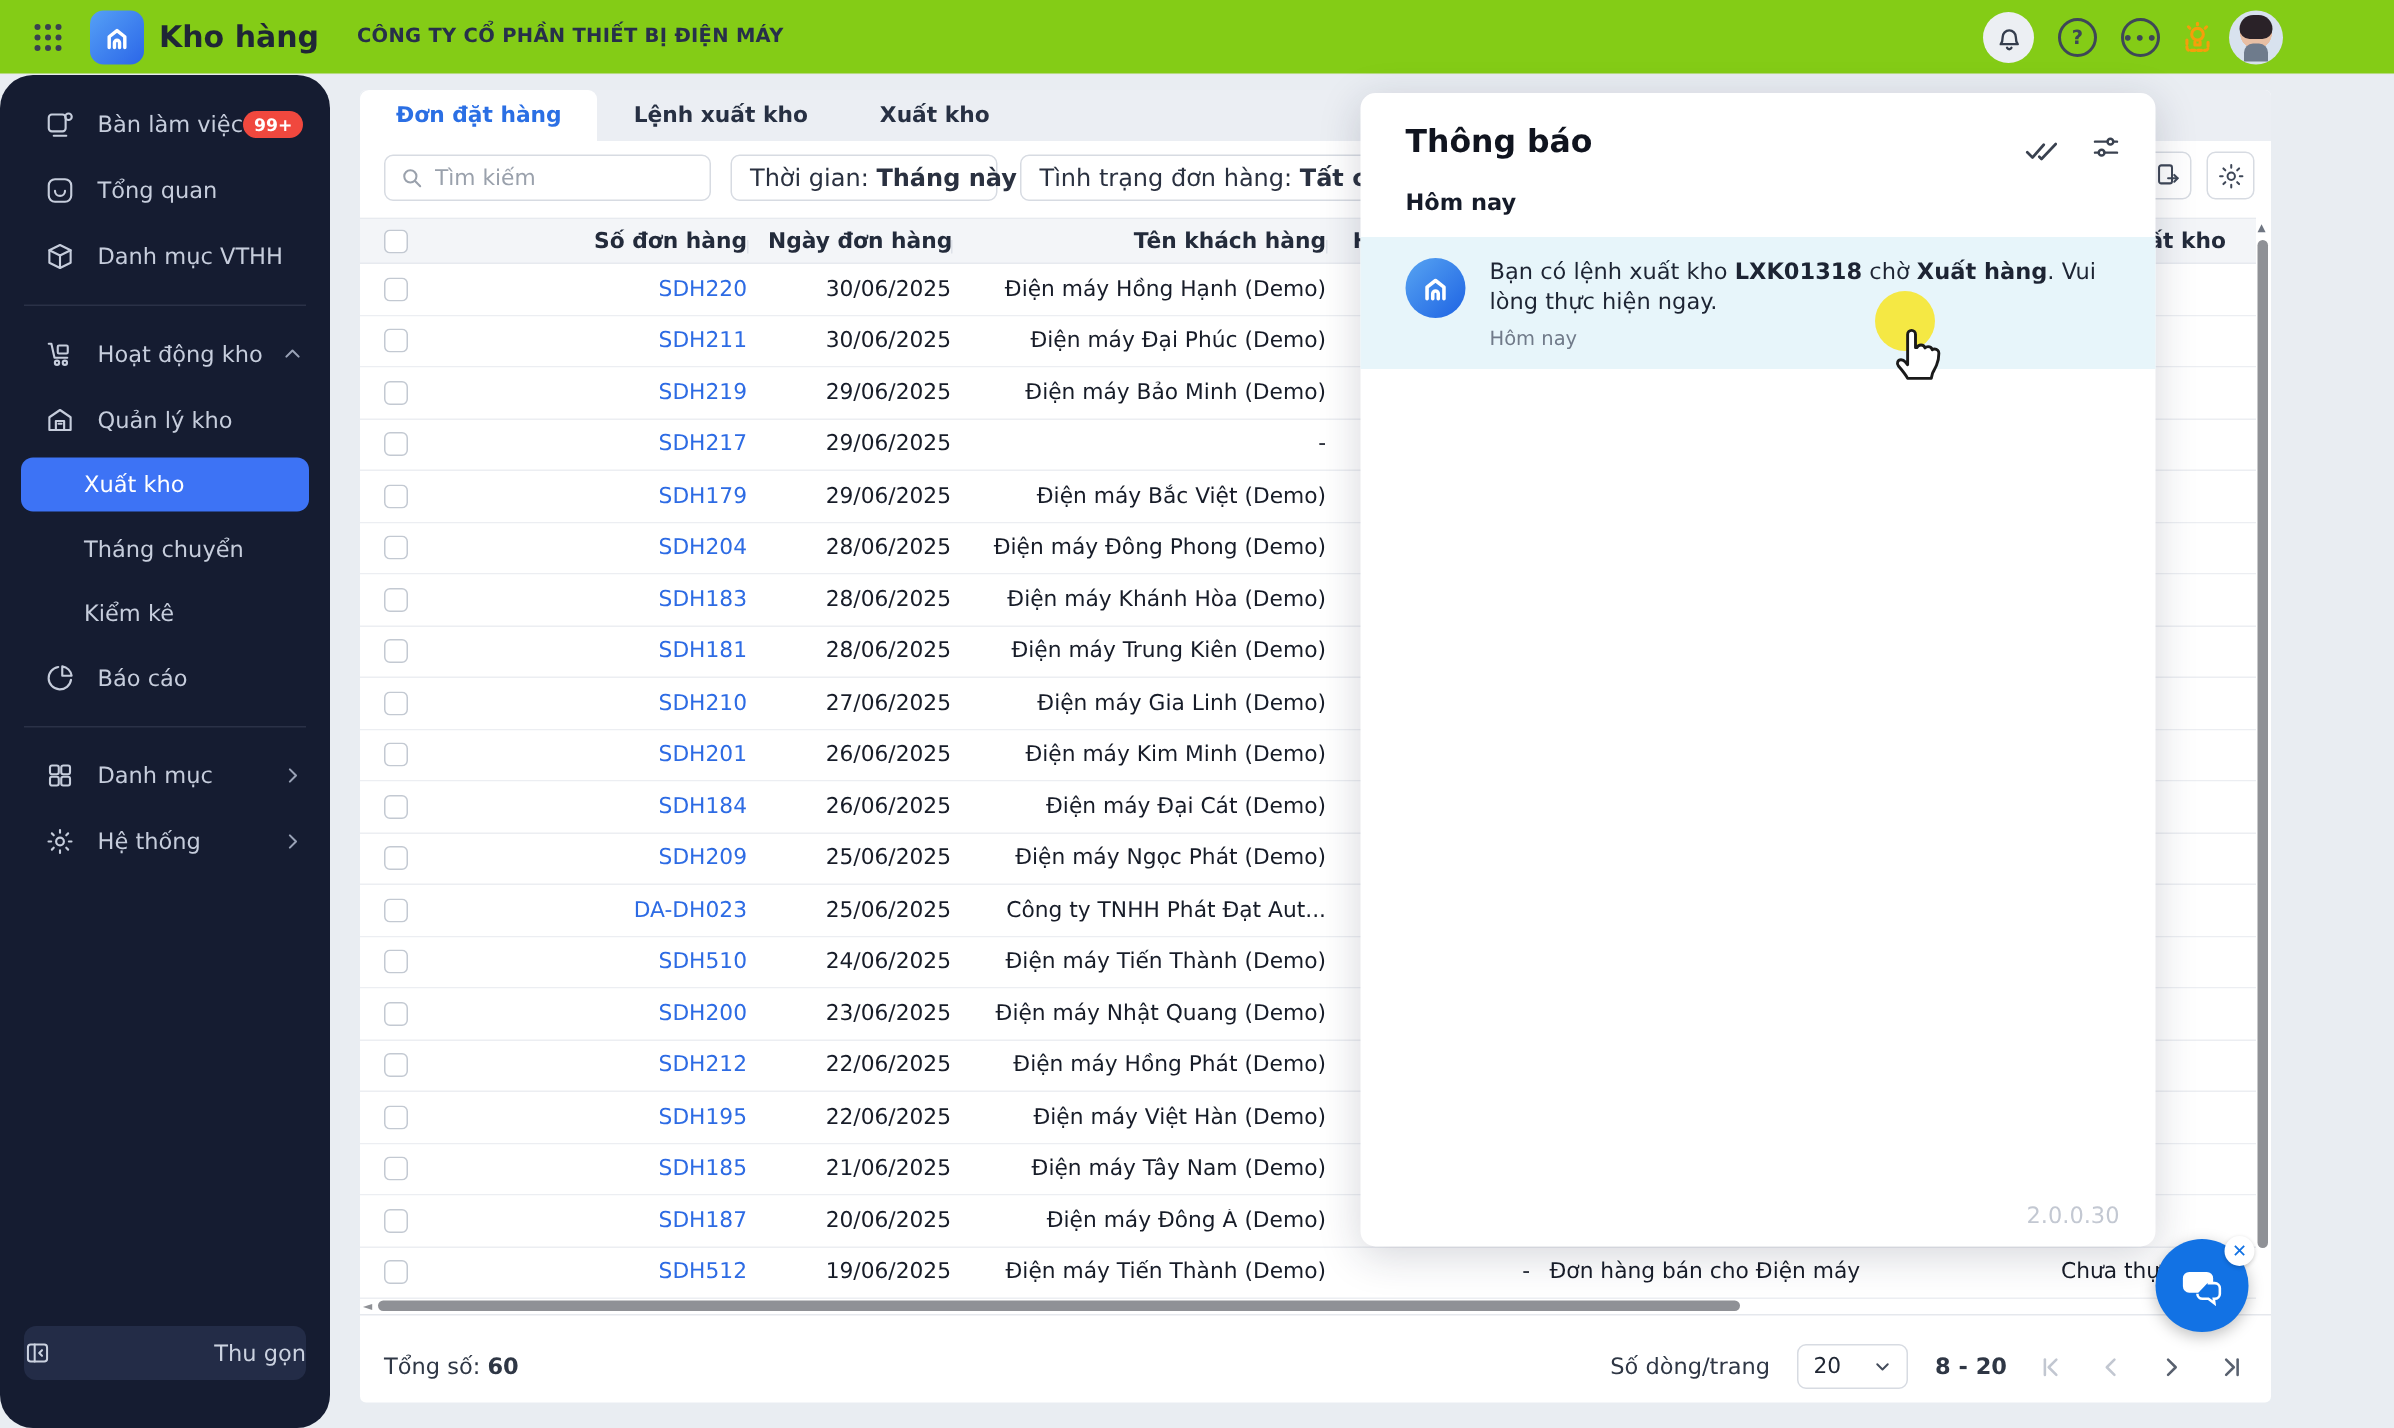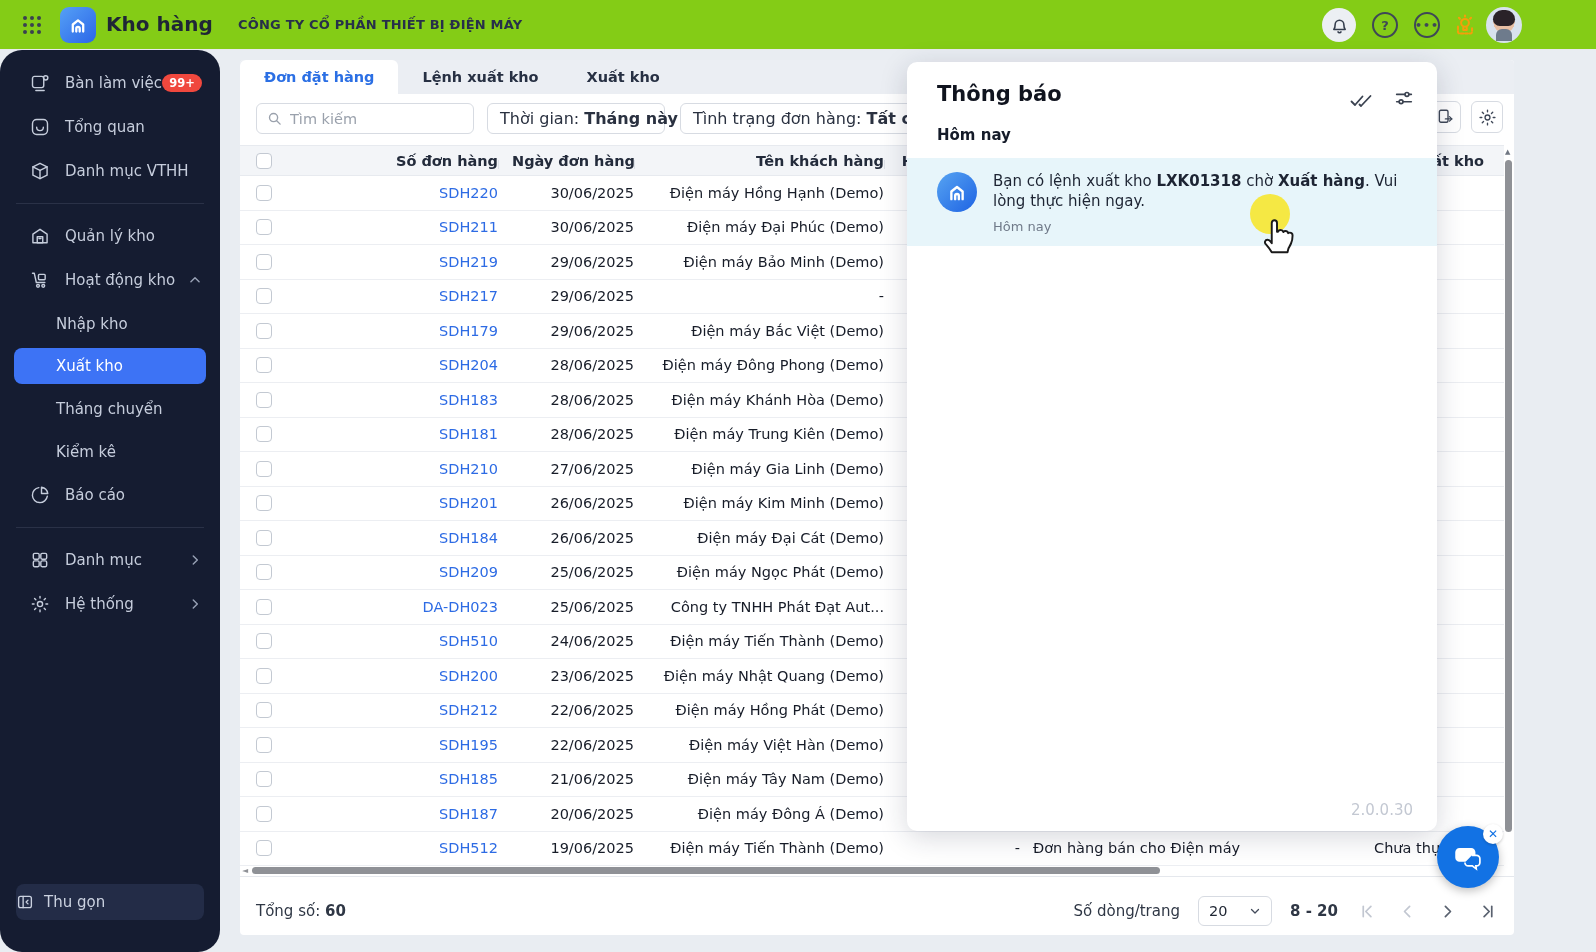--- a/index.html
+++ b/index.html
@@ -26,21 +26,21 @@
   .sidebar { position:absolute; left:0; top:50px; width:220px; height:902px; background:#151C31; z-index:30;border-radius:22px; }
   .side-list { padding-top:11px; }
   .side-item { height:44px; display:flex; align-items:center; padding:0 18px 0 30px; cursor:pointer; color:#C6CDDC; font-size:15px; }
   .side-item .s-icon { width:20px; height:20px; margin-right:15px; flex:none; }
   .side-item .s-label { flex:1 1 auto; white-space:nowrap; }
   .side-divider { height:1px; background:#2A3147; margin:10px 16px; }
   .badge { background:#F0483E; color:#fff; font-size:11.5px; font-weight:700; border-radius:10px; padding:2px 7px; }
   .chev { color:#99A2B6; }
   .side-child { height:43px; display:flex; align-items:center; padding-left:56px; color:#C6CDDC; font-size:15px; cursor:pointer; }
   .side-child.active { height:36px; margin:3px 14px; padding-left:42px; background:#3D73F5; color:#fff; border-radius:8px; }
-  .collapse-btn { position:absolute; left:16px; top:834px; width:188px; height:36px; background:#232C47; border-radius:8px; color:#CBD2E0; font-size:15px; display:flex; align-items:center; justify-content:flex-start; gap:10px; cursor:pointer; }
+  .collapse-btn { position:absolute; left:16px; top:834px; width:188px; height:36px; background:#232C47; border-radius:8px; color:#CBD2E0; font-size:15px; display:flex; align-items:center; justify-content:space-between; gap:10px; cursor:pointer; }
 
   
   .card { position:absolute; left:240px; top:60px; width:1274px; height:875px; background:#fff; border-radius:4px; z-index:1; }
   .tabstrip { position:absolute; left:0; top:0; width:100%; height:34px; background:#EBEEF3; display:flex; border-radius:4px 4px 0 0; }
   .tab { height:34px; line-height:34px; padding:0 24px; font-size:14.5px; font-weight:600; color:#273043; cursor:pointer; white-space:nowrap; }
   .tab.active { background:#fff; color:#2B6FE4; border-radius:6px 6px 0 0; }
 
   .filter-row { position:absolute; left:0; top:34px; width:100%; height:50px; background:#fff; }
   .search-box { position:absolute; left:16px; top:9px; width:218px; height:31px; border:1px solid #D7DBE2; border-radius:6px; display:flex; align-items:center; padding:0 10px; gap:8px; background:#fff; }
   .search-box input { border:none; outline:none; font-size:14.5px; width:100%; font-family:inherit; color:#333; }
@@ -193,44 +193,43 @@
             <path d="M3.5 7 12 11.2 20.5 7"></path>
             <path d="M12 11.2V21"></path>
           </svg>
         </span>
         <span class="s-label">Danh mục VTHH</span>
       </div>
       <div class="side-divider"></div>
       <div class="side-item">
         <span class="s-icon">
           <svg width="20" height="20" viewBox="0 0 24 24" fill="none" stroke="#C6CDDC" stroke-width="1.7" stroke-linecap="round" stroke-linejoin="round">
-            <path d="M3.5 9.8 12 4l8.5 5.8V20h-17z"></path>
-            <rect x="8.7" y="12.8" width="6.6" height="7.2"></rect>
-            <path d="M10.8 15h2.4"></path>
-          </svg>
-        </span>
-        <span class="s-label">Quản lý kho</span>
-      </div>
-      <div class="side-item">
-        <span class="s-icon">
-          <svg width="20" height="20" viewBox="0 0 24 24" fill="none" stroke="#C6CDDC" stroke-width="1.7" stroke-linecap="round" stroke-linejoin="round">
             <path d="M3 3.8h2.1L7.6 15h10.2"></path>
             <circle cx="9.6" cy="19" r="1.7"></circle>
             <circle cx="15.9" cy="19" r="1.7"></circle>
             <rect x="10.2" y="5.2" width="8" height="6.4" rx="1"></rect>
           </svg>
         </span>
         <span class="s-label">Hoạt động kho</span>
         <span class="chev">
           <svg width="14" height="14" viewBox="0 0 24 24" fill="none" stroke="#99A2B6" stroke-width="2.4" stroke-linecap="round" stroke-linejoin="round">
             <path d="M5 15l7-7 7 7"></path>
           </svg>
         </span>
       </div>
-      <div class="side-child">Nhập kho</div>
+      <div class="side-item">
+        <span class="s-icon">
+          <svg width="20" height="20" viewBox="0 0 24 24" fill="none" stroke="#C6CDDC" stroke-width="1.7" stroke-linecap="round" stroke-linejoin="round">
+            <path d="M3.5 9.8 12 4l8.5 5.8V20h-17z"></path>
+            <rect x="8.7" y="12.8" width="6.6" height="7.2"></rect>
+            <path d="M10.8 15h2.4"></path>
+          </svg>
+        </span>
+        <span class="s-label">Quản lý kho</span>
+      </div>
       <div class="side-child active">Xuất kho</div>
       <div class="side-child">Tháng chuyển</div>
       <div class="side-child">Kiểm kê</div>
       <div class="side-item">
         <span class="s-icon">
           <svg width="20" height="20" viewBox="0 0 24 24" fill="none" stroke="#C6CDDC" stroke-width="1.7" stroke-linecap="round" stroke-linejoin="round">
             <path d="M20.8 13.4A9 9 0 1 1 10.6 3.2"></path>
             <path d="M13.8 2.7a9 9 0 0 1 7.5 7.5h-7.5z"></path>
           </svg>
         </span>

